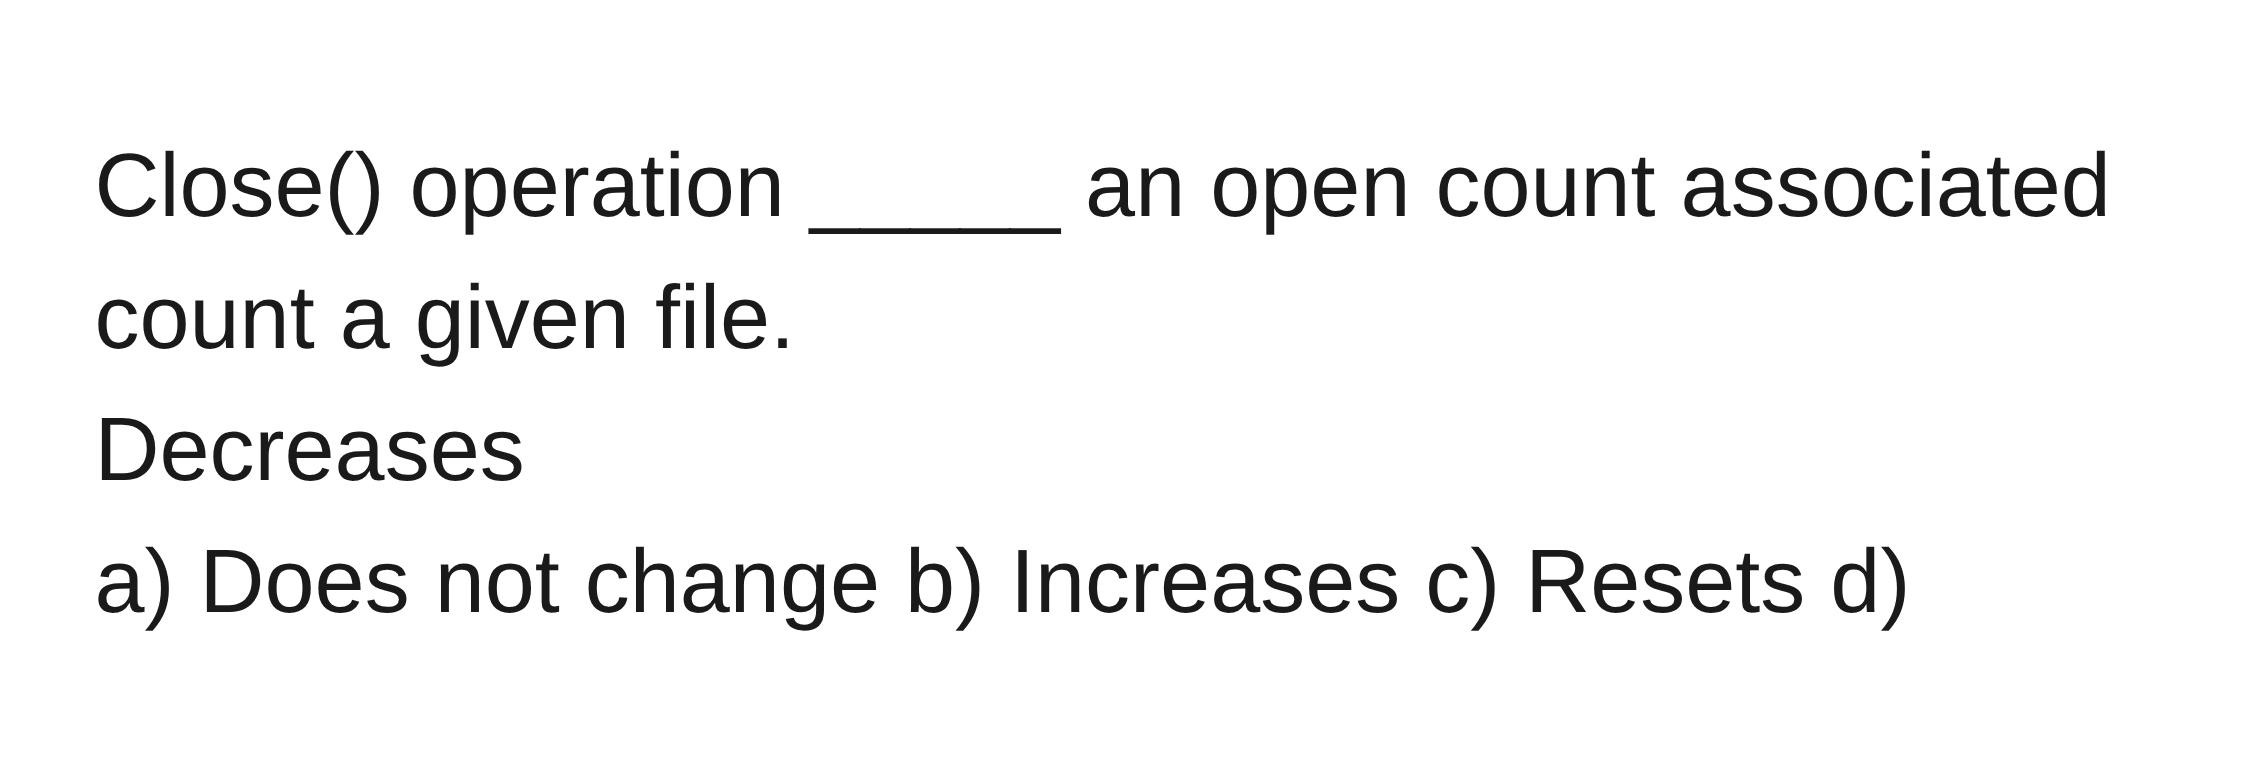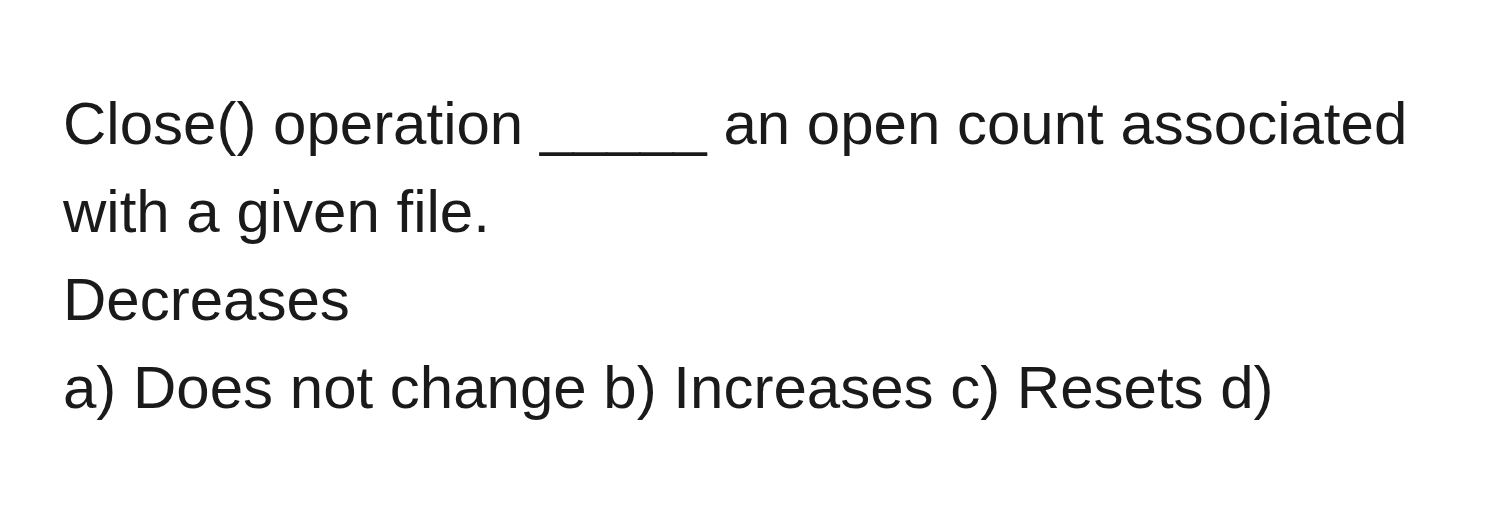--- a/index.html
+++ b/index.html
@@ -29,20 +29,20 @@
     white-space: pre;
   }
 </style>
 </head>
 <body>
 
 <div class="page">
   <div class="content">
     <div class="question-block">
       <div class="line">Close() operation _____ an open count associated</div>
-      <div class="line">with a given file.</div>
+      <div class="line">count a given file.</div>
     </div>
     <div class="options-block">
       <div class="line">Decreases</div>
       <div class="line">a) Does not change b) Increases c) Resets d)</div>
     </div>
   </div>
 </div>
 
 </body></html>

